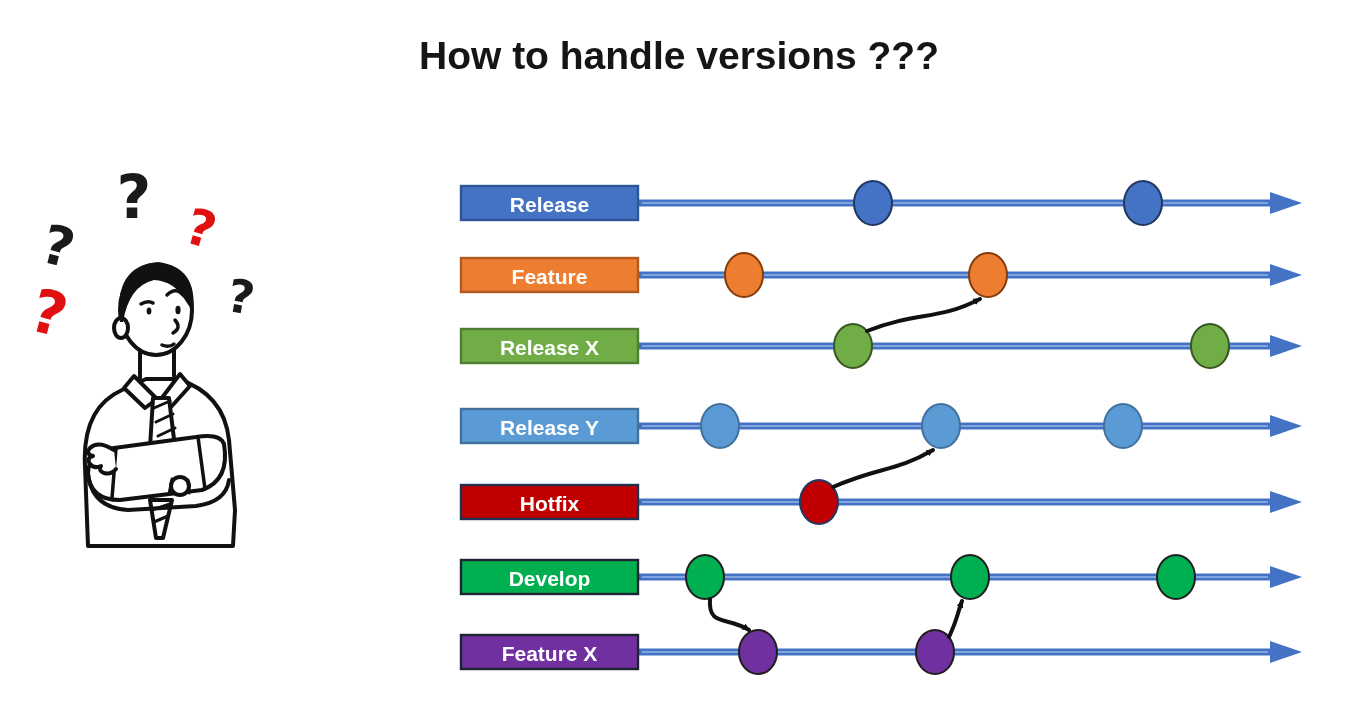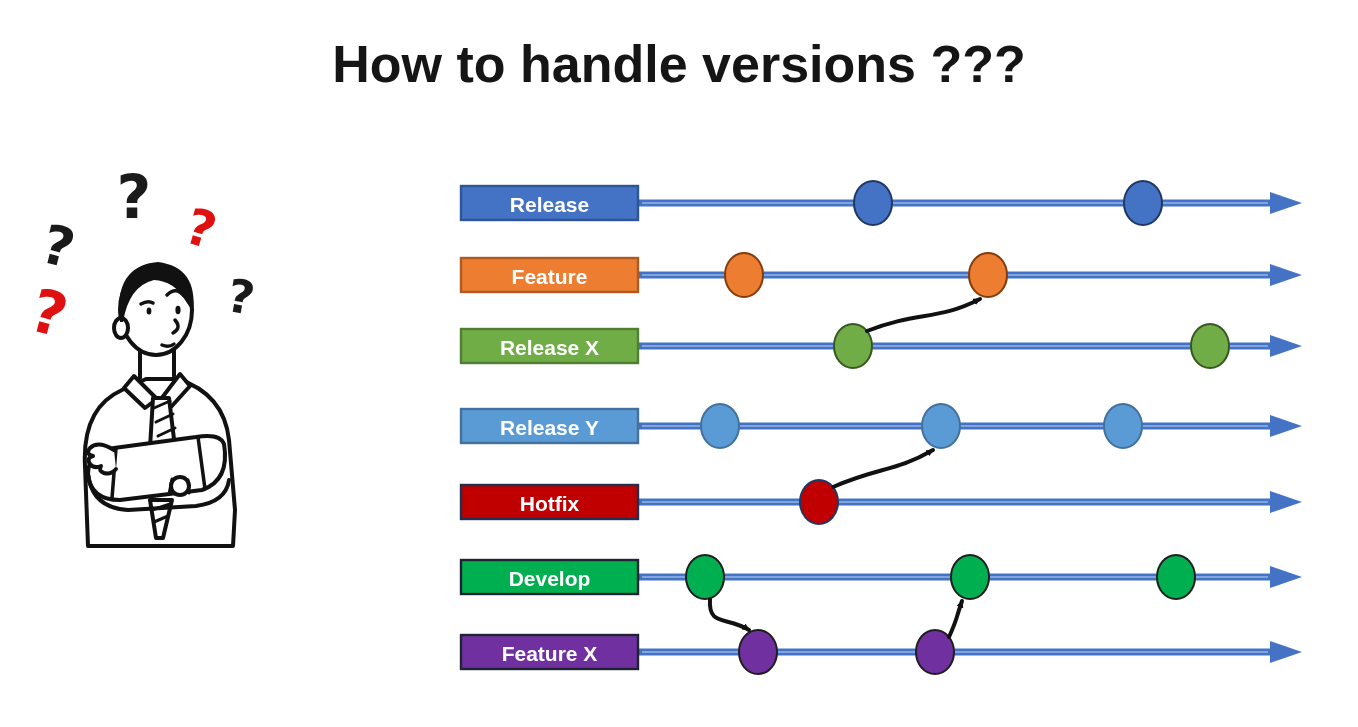--- a/index.html
+++ b/index.html
@@ -1,19 +1,19 @@
 <!DOCTYPE html>
 <html><head>
 <meta charset="utf-8">
 <style>
   html,body{margin:0;padding:0;background:#ffffff;}
   #page{position:relative;width:1358px;height:727px;background:#ffffff;overflow:hidden;
         font-family:"Liberation Sans", sans-serif;}
   #title{position:absolute;top:34px;left:0;width:100%;text-align:center;
-         font-size:52px;font-weight:600;color:#151515;letter-spacing:0px;}
+         font-size:39px;font-weight:600;color:#151515;letter-spacing:0px;}
   #qmarks span{position:absolute;font-family:"DejaVu Sans", sans-serif;font-weight:700;line-height:1;
                transform-origin:center;}
   #diagram-svg,#person-svg{position:absolute;display:block;}
   #diagram-svg{left:0;top:0;}
   #person-svg{left:28px;top:248px;}
   svg text{font-family:"Liberation Sans", sans-serif;}
 </style>
 </head>
 <body>
 

